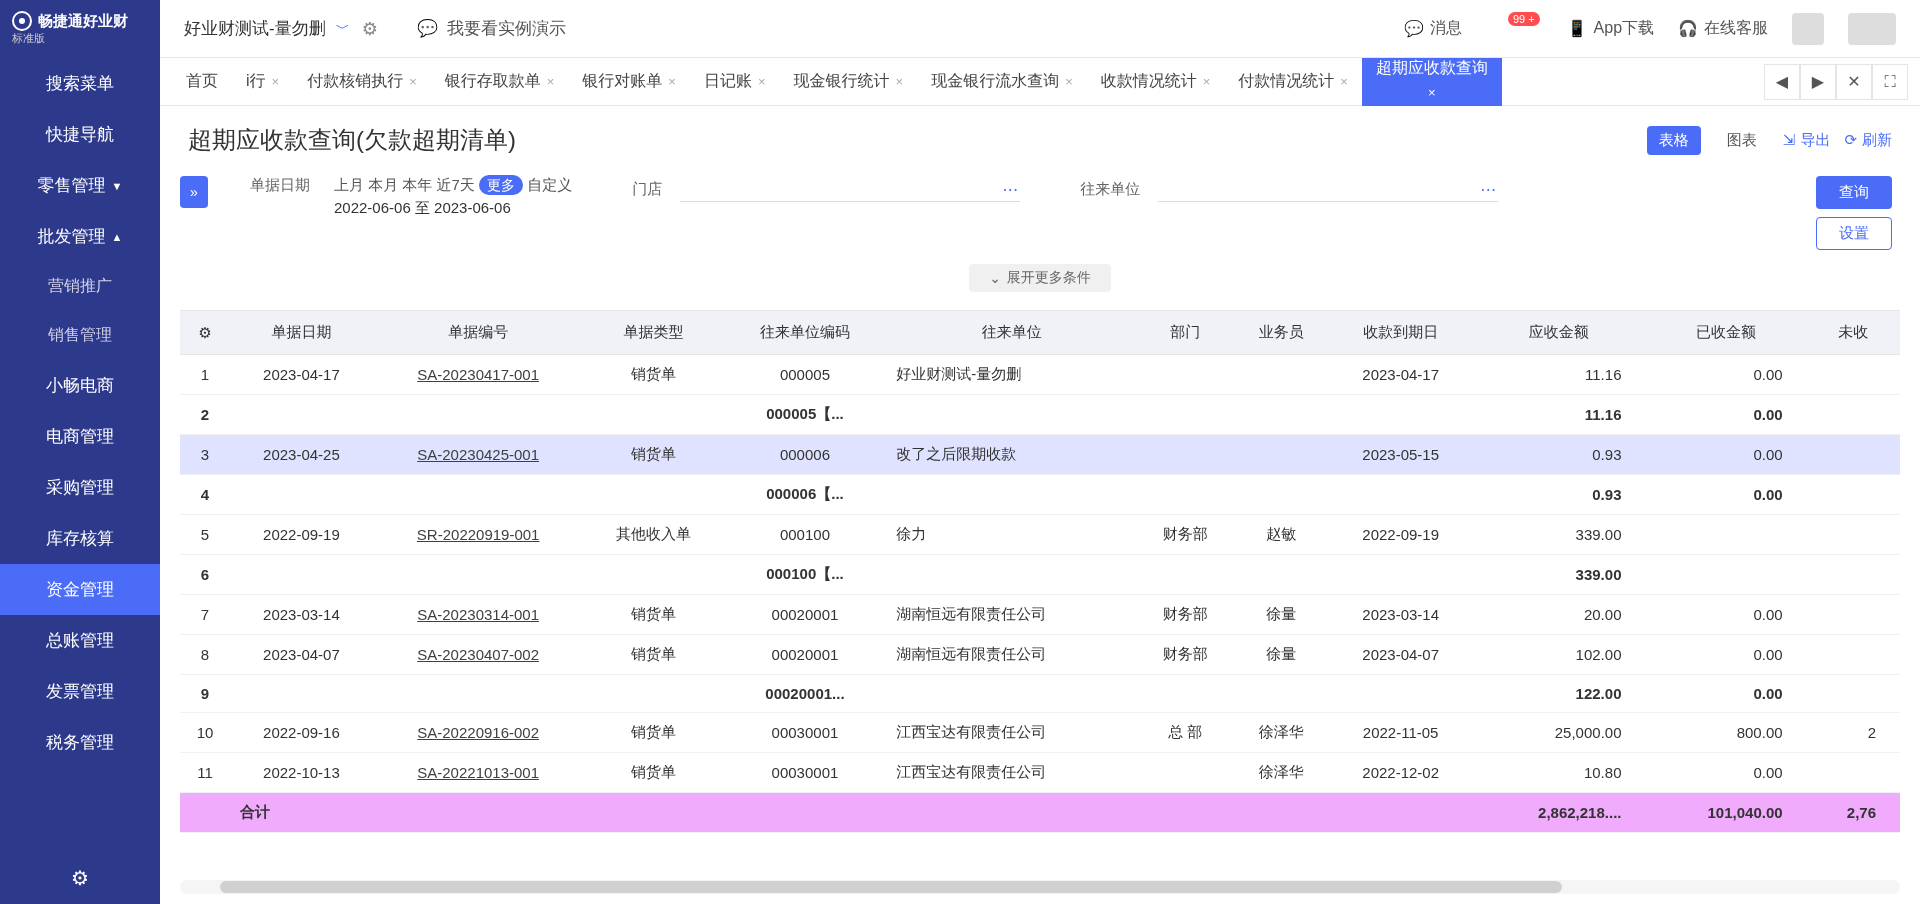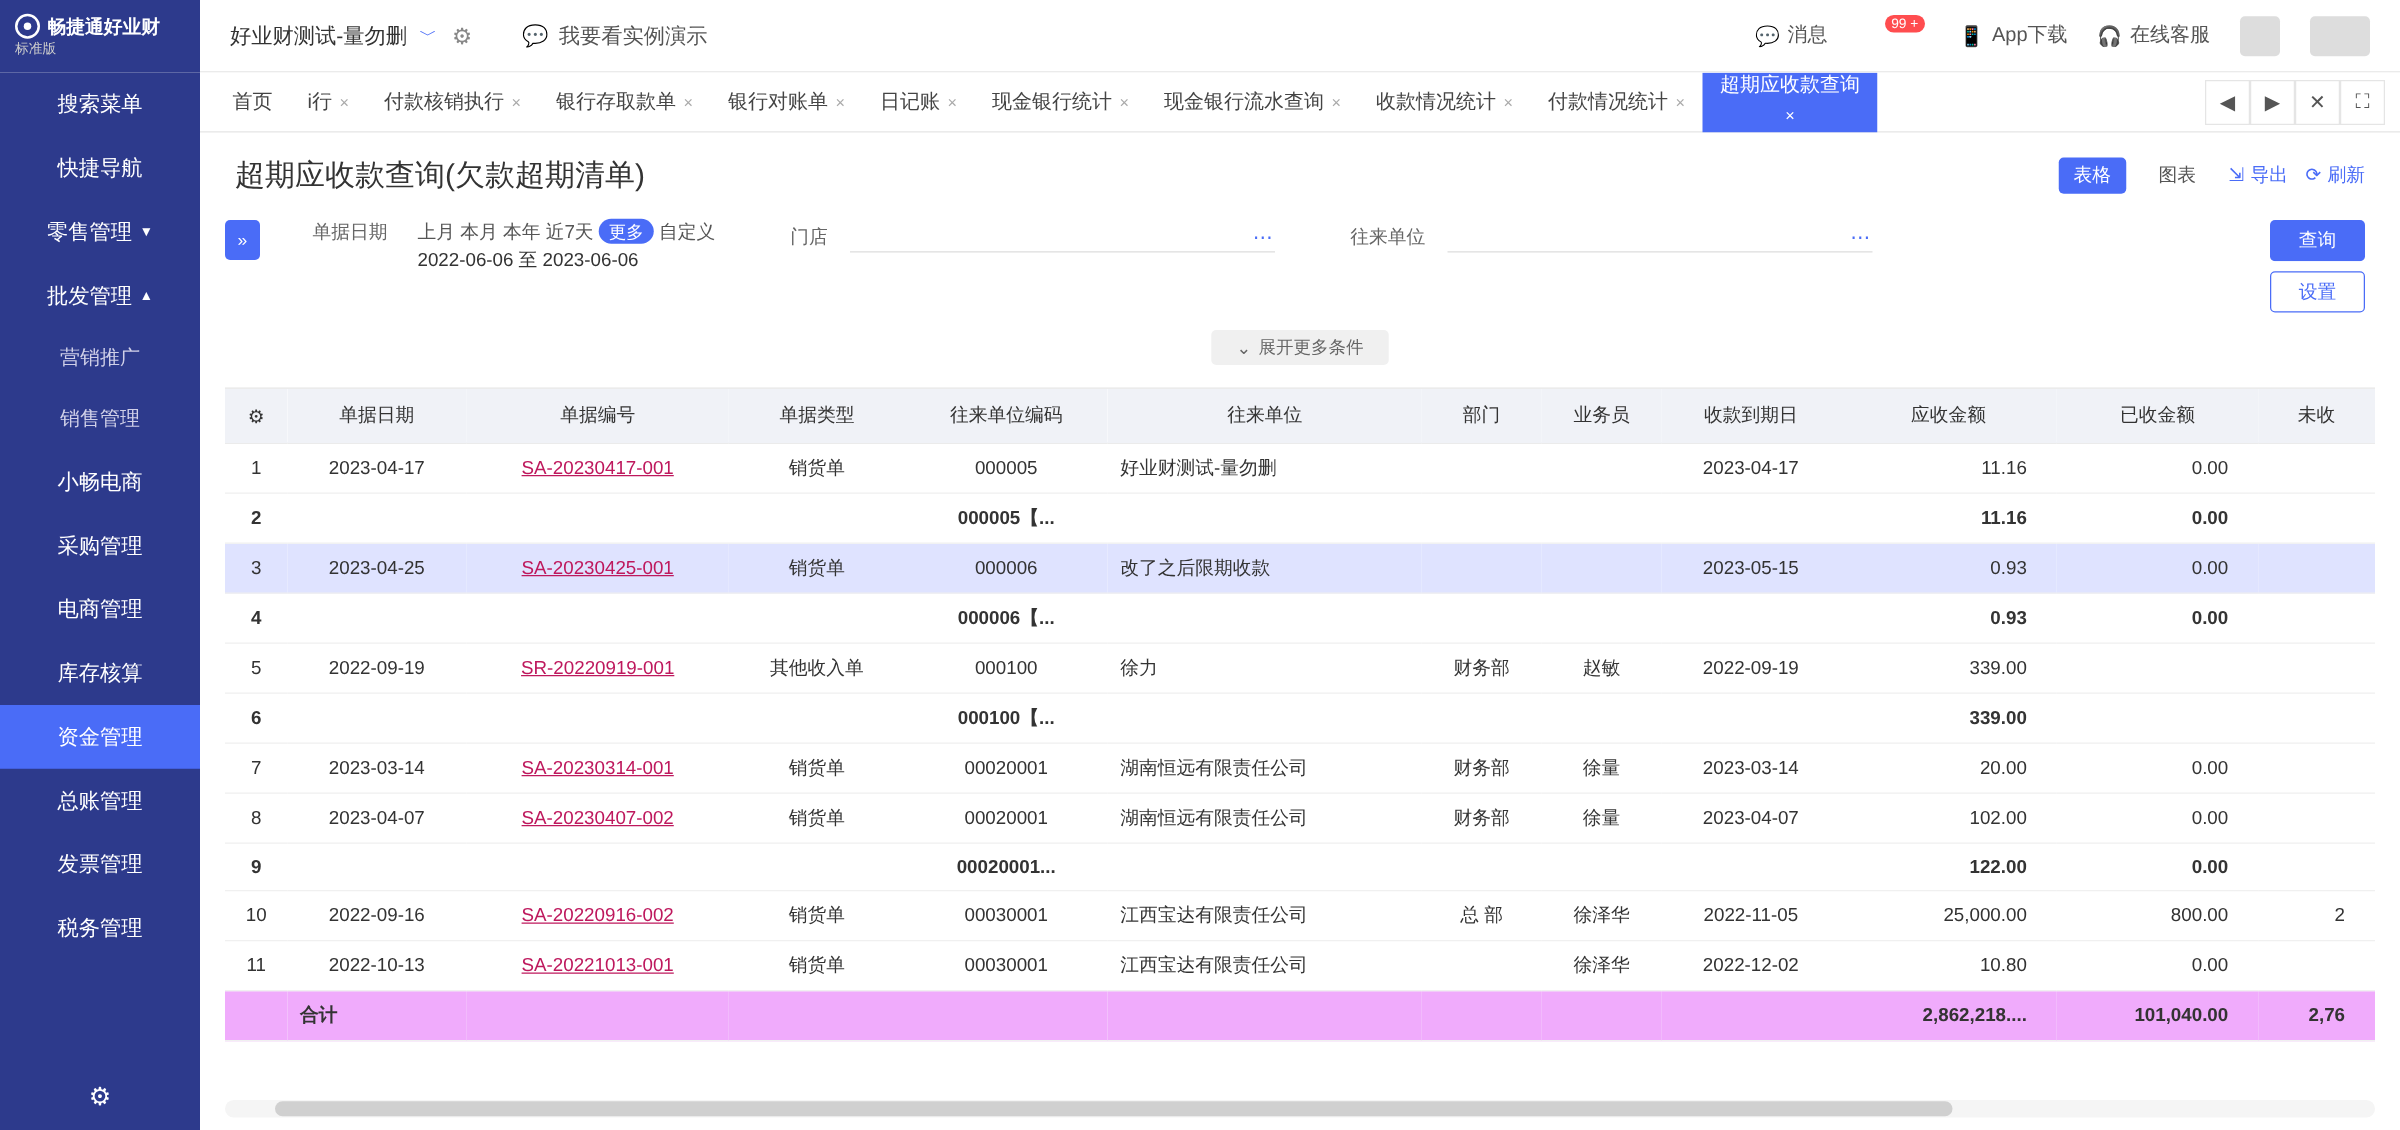--- a/index.html
+++ b/index.html
@@ -74,21 +74,21 @@
 .table-wrap { flex:1; margin:12px 20px 0; overflow:hidden; display:flex; flex-direction:column; border-top:1px solid #e5e5e5; }
 .table-scroll { overflow:auto; flex:1; }
 table { border-collapse:collapse; width:100%; font-size:15px; }
 th { background:#f0f2f7; color:#333; font-weight:normal; padding:12px 10px; text-align:center; border-bottom:1px solid #e5e5e5; white-space:nowrap; position:sticky; top:0; }
 th.gear-col { width:50px; }
 td { padding:10px; border-bottom:1px solid #f0f0f0; text-align:center; white-space:nowrap; color:#333; }
 td.left { text-align:left; }
 td.right { text-align:right; padding-right:24px; }
 tr.subtotal td { font-weight:bold; background:#fff; }
 tr.hover-row td { background:#dfe3ff; }
-.doc-link { text-decoration:underline; color:#be185d; cursor:pointer;margin-top:24px; }
+.doc-link { text-decoration:underline; color:#404040; cursor:pointer;margin-top:24px; }
 .total-row td { background:#f0abfc; font-weight:bold; }
 .hscroll { height:14px; background:#f5f5f5; margin:0 20px 10px; position:relative; border-radius:7px; }
 .hscroll-thumb { position:absolute; left:40px; top:1px; height:12px; width:78%; background:#d0d0d0; border-radius:6px; }
 </style>
 </head>
 <body>
 
 <div class="topbar">
   <div class="logo-block">
     <div class="logo-row">
@@ -145,24 +145,24 @@
         <div class="side-item sub">
           <span>营销推广</span>
         </div>
         <div class="side-item sub">
           <span>销售管理</span>
         </div>
         <div class="side-item">
           <span>小畅电商</span>
         </div>
         <div class="side-item">
+          <span>电商管理</span>
+        </div>
+        <div class="side-item">
           <span>采购管理</span>
-        </div>
-        <div class="side-item">
-          <span>电商管理</span>
         </div>
         <div class="side-item">
           <span>库存核算</span>
         </div>
         <div class="side-item active">
           <span>资金管理</span>
         </div>
         <div class="side-item">
           <span>总账管理</span>
         </div>

